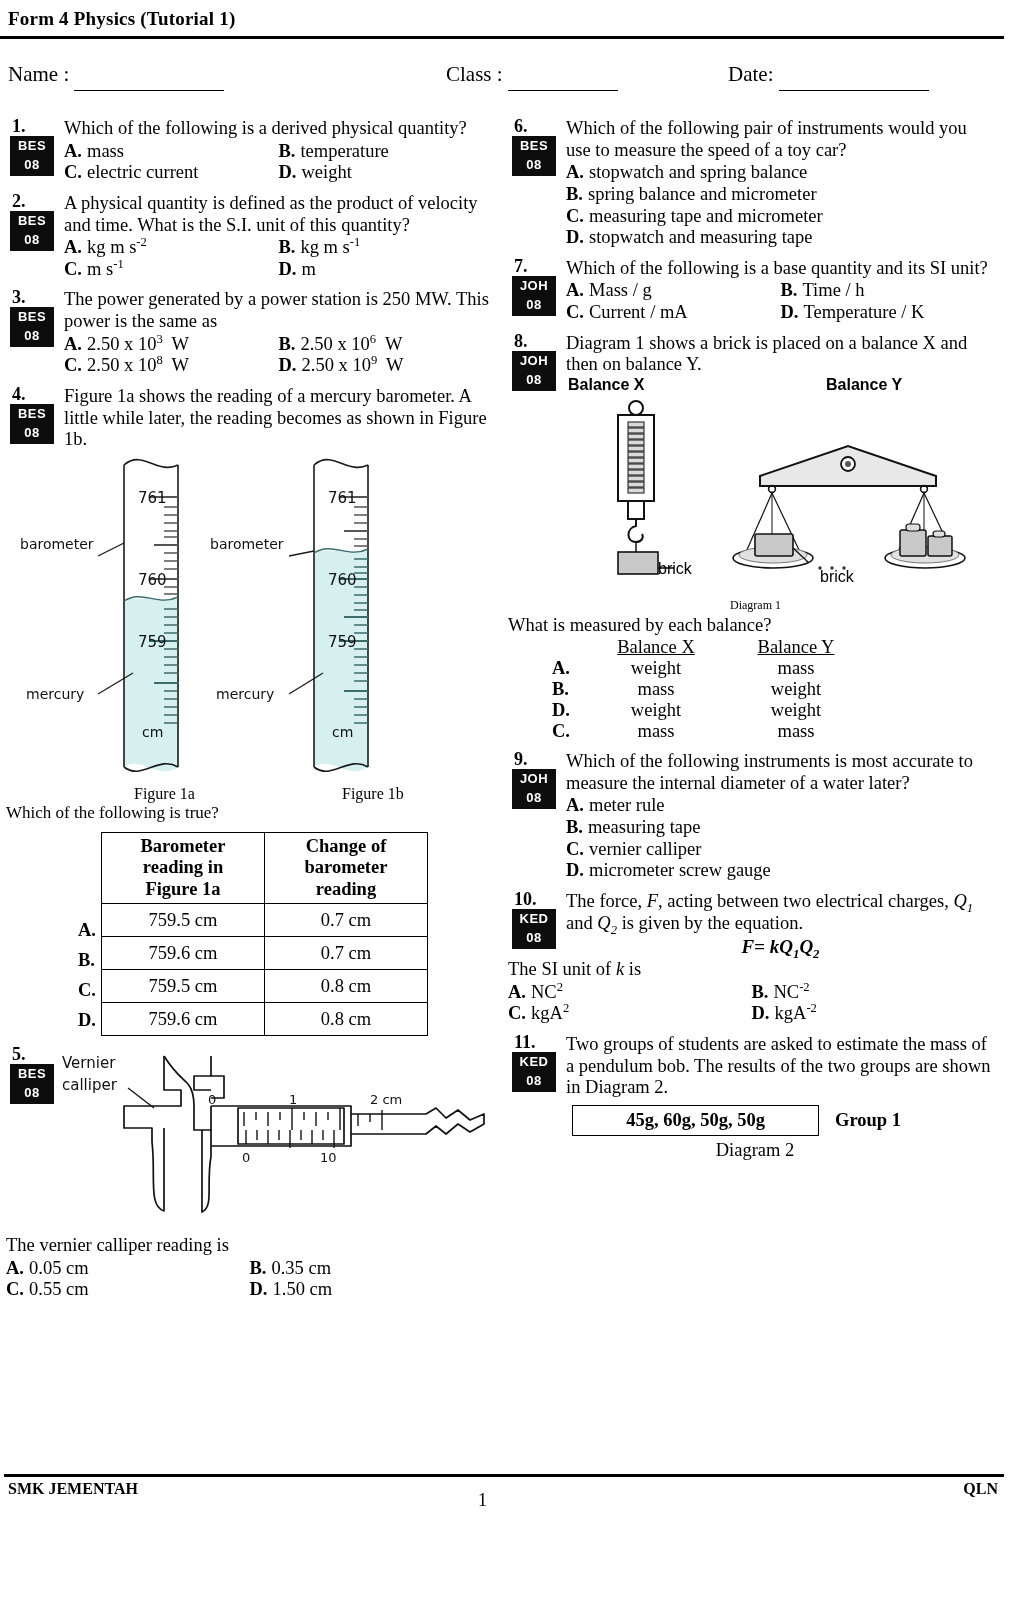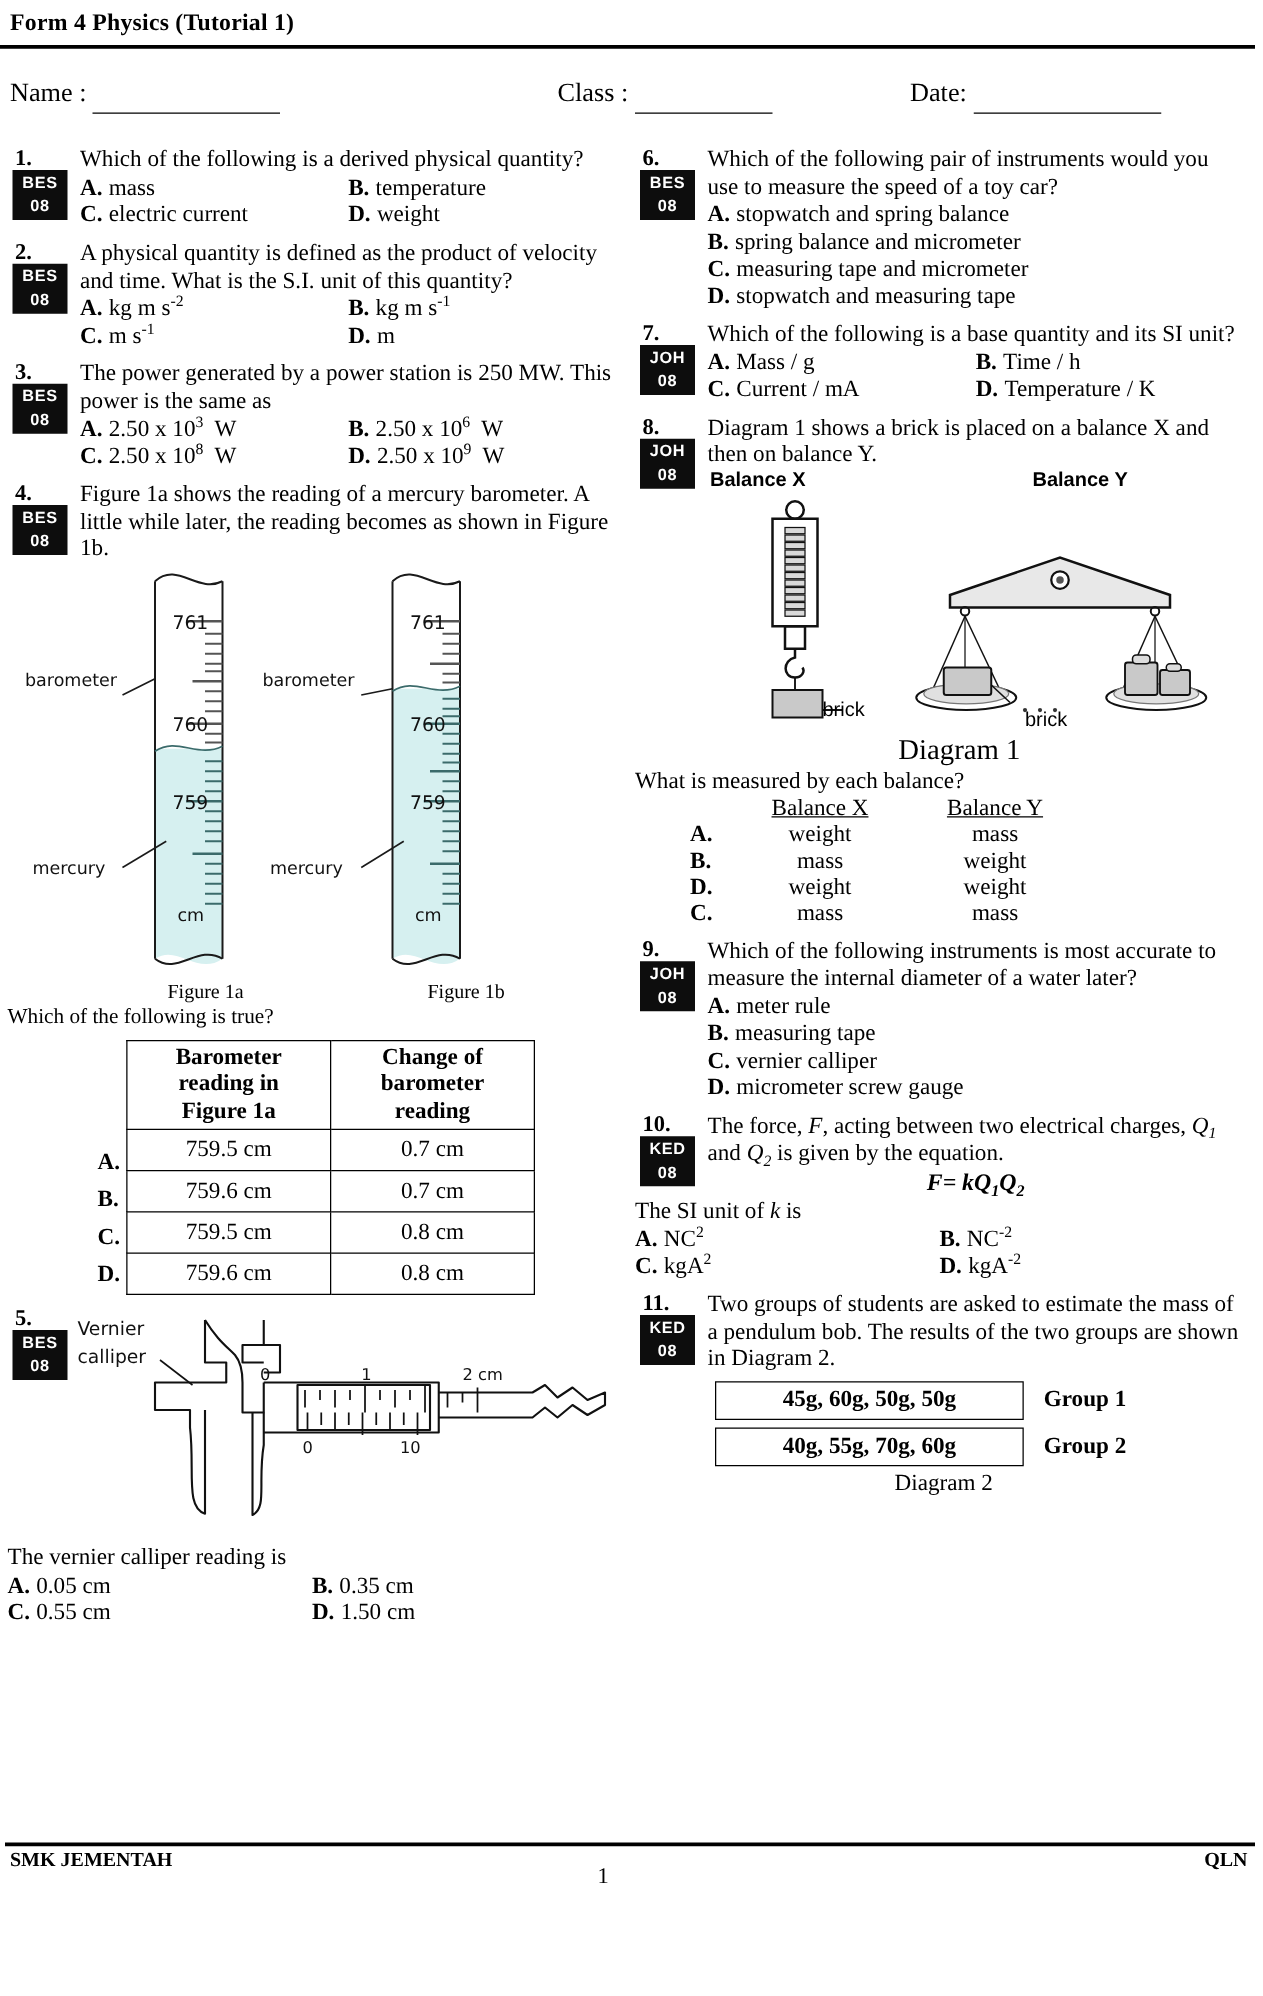--- a/index.html
+++ b/index.html
@@ -44,21 +44,21 @@
   
   .tblwrap{margin-left:-58px;margin-top:9px;position:relative;width:487px;}
   table.q4{border-collapse:collapse;margin-left:95px;}
   table.q4 td,table.q4 th{border:1.6px solid #000;font-size:18.5px;text-align:center;padding:3px 6px;}
   table.q4 th{font-weight:bold;line-height:1.16;width:150px;}
   table.q4 td{height:26px;}
   .rowlab{position:absolute;left:72px;font-size:18.5px;font-weight:bold;}
 
   
   .d1wrap{position:relative;height:235px;margin-left:-58px;width:487px;}
-  .d1cap{position:absolute;left:16px;width:487px;text-align:center;bottom:-2px;font-size:23px;}
+  .d1cap{position:absolute;left:4px;width:487px;text-align:center;bottom:-2px;font-size:12px;}
   .balx-lab{position:absolute;left:60px;top:0;font-size:16px;font-weight:bold;font-family:"Liberation Sans",sans-serif;}
   .baly-lab{position:absolute;left:318px;top:0;font-size:16px;font-weight:bold;font-family:"Liberation Sans",sans-serif;}
   .brick1-lab{position:absolute;left:150px;top:184px;font-size:16px;font-family:"Liberation Sans",sans-serif;}
   .brick2-lab{position:absolute;left:312px;top:192px;font-size:16px;font-family:"Liberation Sans",sans-serif;}
 
   .ans-head{font-size:18.5px;margin-top:4px;}
   .bxy{font-size:18.5px;margin-left:26px;margin-top:1px;}
   .bxy .u{ text-decoration:underline;}
   .bxy .c1{display:inline-block;width:140px;text-align:center;}
   .bxy .c2{display:inline-block;width:140px;text-align:center;}
@@ -669,24 +669,20 @@
         <span>KED</span>
         <span>08</span>
       </div>
       <div class="qtext">Two groups of students are asked to estimate the mass of a pendulum bob. The results of the two groups are shown in Diagram 2.</div>
 
       <div style="margin-left:4px;">
         <div class="d2row">
           <div class="d2box">45g, 60g, 50g, 50g</div>
           <div class="d2lab">Group 1</div>
         </div>
-        <div class="d2row">
-          <div class="d2box">40g, 55g, 70g, 60g</div>
-          <div class="d2lab">Group 2</div>
-        </div>
         <div class="d2cap">Diagram 2</div>
       </div>
     </div>
 
   </div>
 
   <div class="foot-rule"></div>
   <div class="foot">
     <span class="l">SMK JEMENTAH</span>
     <span class="c">1</span>

